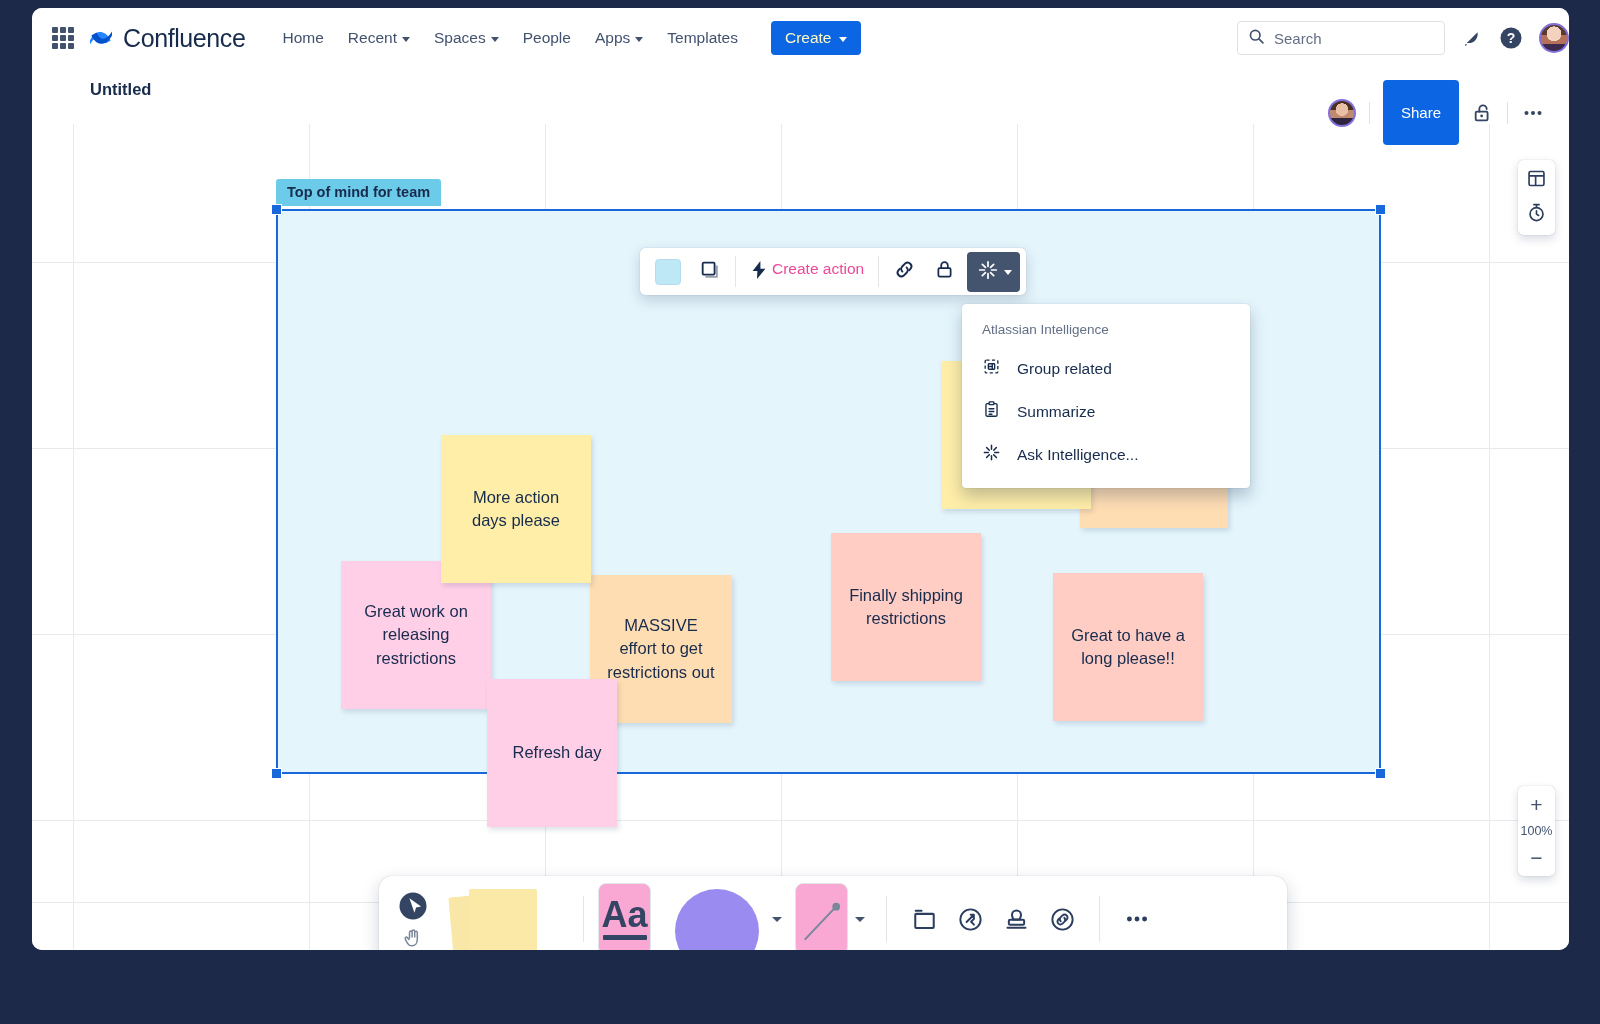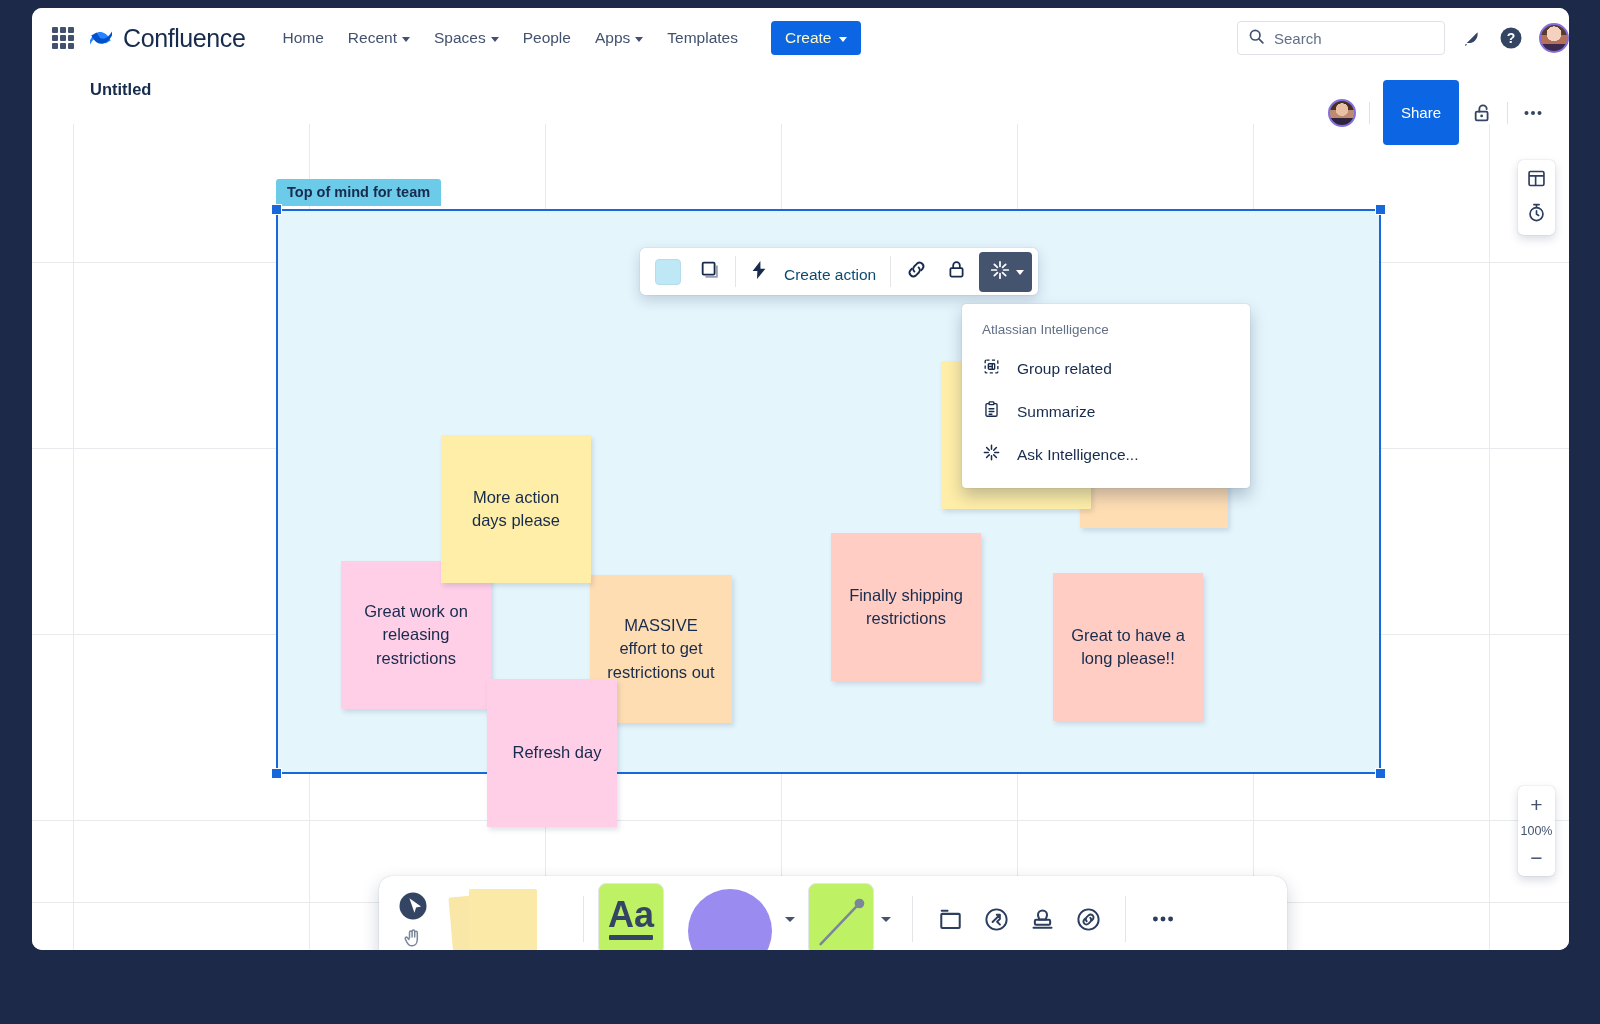--- a/index.html
+++ b/index.html
@@ -114,22 +114,22 @@
   }
 
   
   #ctxbar {
     position:absolute; left:608px; top:124px; height:47px;
     background:#fff; border-radius:5px; display:flex; align-items:center;
     box-shadow:0 0 1px rgba(9,30,66,0.31), 0 5px 14px rgba(9,30,66,0.18);
     z-index:60; padding:0 6px;
   }
   .ctx-sep { width:1px; height:31px; background:#E3E5E8; margin:0 5px; }
-  .ctx-item { display:flex; align-items:flex-end; gap:16px; padding:7px 9px;
-    border-radius:4px; cursor:pointer; font-size:15.5px; color:#0c4a6e; }
+  .ctx-item { display:flex; align-items:flex-start; gap:4px; padding:7px 9px;
+    border-radius:4px; cursor:pointer; font-size:15.5px; color:#ec4899; }
   .swatch { width:26px; height:26px; border-radius:4px; background:#BFE8F7; border:1px solid #b4dcec;}
   .ai-btn {
     background:#44546F; border-radius:4px; display:flex; align-items:center;
     gap:5px; padding:7px 8px 7px 10px; cursor:pointer; margin-left:3px;
   }
 
   
   #aimenu {
     position:absolute; left:930px; top:180px; width:288px;
     background:#fff; border-radius:4px; padding:10px 0 12px;
@@ -166,21 +166,21 @@
     position:absolute; left:347px; bottom:-12px; width:908px; height:86px;
     background:#fff; border-radius:13px;
     box-shadow:0 0 1px rgba(9,30,66,0.31), 0 7px 18px rgba(9,30,66,0.20);
     display:flex; align-items:center; padding:0 16px; gap:0; z-index:55;
   }
   .tb-sep { width:1px; height:46px; background:#E3E5E8; margin:0 14px; }
   .tb-item { display:flex; align-items:center; justify-content:center; cursor:pointer;
     border-radius:6px; }
   .tb-icon { width:46px;height:46px; display:flex;align-items:center;justify-content:center;
     cursor:pointer; border-radius:6px;}
-  .tool-card { width:66px; height:72px; background:#bef264; border:1.4px solid #E3E5E8;
+  .tool-card { width:53px; height:72px; background:#f9a8d4; border:1.4px solid #E3E5E8;
     border-radius:8px; display:flex; align-items:center; justify-content:center;
     overflow:hidden; cursor:pointer; position:relative;}
   .mini-caret { width:0;height:0;border-left:5px solid transparent;border-right:5px solid transparent;
     border-top:5.5px solid #44546F; cursor:pointer; margin:0 7px;}
 </style>
 </head>
 <body>
 
 <div id="bezel"></div>
 

